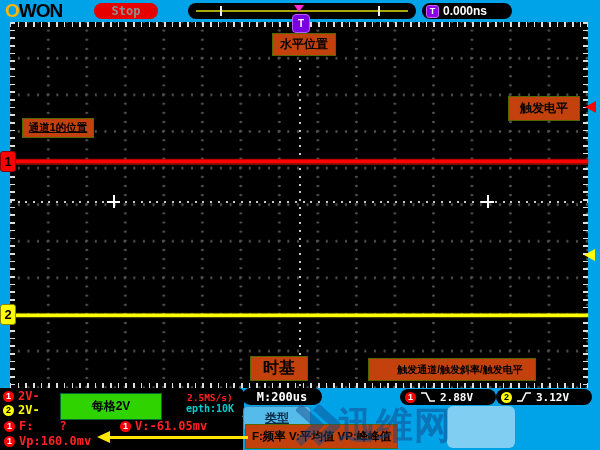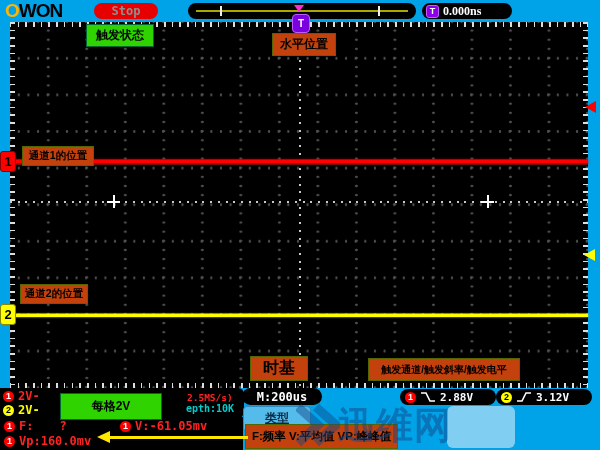--- a/index.html
+++ b/index.html
@@ -13,21 +13,21 @@
              color:#8f8f8f;font-family:"DejaVu Sans Mono",monospace;font-size:12px;font-weight:bold;}
   .hslider{left:188px;top:3px;width:228px;height:16px;}
   .hslider .line{position:absolute;left:8px;right:8px;top:7px;height:2px;background:#A8A800;}
   .hslider .tick{position:absolute;top:3px;width:2px;height:10px;background:#eee;}
   .hslider .t1{left:32px;} .hslider .t2{left:190px;}
   .hslider .pos{position:absolute;left:106px;top:2px;width:0;height:0;
                 border-left:5px solid transparent;border-right:5px solid transparent;border-top:7px solid #FF2BD6;}
   .time-pill{left:422px;top:3px;width:82px;height:16px;padding:0 4px;gap:4px;}
   .t-icon{width:11px;height:11px;background:#8B00E8;border:1px solid #C45CFF;border-radius:3px;
           color:#fff;font-size:9px;font-weight:bold;display:flex;align-items:center;justify-content:center;}
-  .time-txt{color:#fff;font-family:Liberation Serif, serif;font-size:12px;font-weight:bold;}
+  .time-txt{color:#fff;font-family:Liberation Sans, sans-serif;font-size:12px;font-weight:bold;}
   
   .grid{position:absolute;left:10px;top:22px;width:578px;height:366px;background:#000;
         background-image:
           radial-gradient(circle,#525252 1px,transparent 1.5px),
           radial-gradient(circle,#525252 1px,transparent 1.5px);
         background-size:38.53px 9.15px,9.63px 36.6px;
         background-position:19px 4px,4px 18px;}
   .h-axis{position:absolute;left:0;top:179px;width:100%;height:2px;
           background:repeating-linear-gradient(to right,#c8c8c8 0 2px,transparent 2px 7.7px);}
   .v-axis{position:absolute;left:289px;top:0;width:2px;height:100%;
@@ -57,24 +57,24 @@
   .tpos{position:absolute;left:292px;top:14px;width:16px;height:17px;background:#7B00E0;border:1.5px solid #BE5CFF;
         border-radius:4px;color:#fff;font-size:10px;font-weight:bold;display:flex;align-items:center;justify-content:center;z-index:6;}
   
   .lbl{position:absolute;color:#000;border:1px solid #063;display:flex;align-items:center;justify-content:center;
        font-weight:bold;z-index:7;white-space:nowrap;}
   .lbl-g{background:#2FD400;}
   .lbl-yg{background:#c2410c;border-color:#560;}
   .trig-status{left:86px;top:24px;width:66px;height:21px;font-size:12px;}
   .hpos{left:272px;top:33px;width:62px;height:21px;font-size:12px;}
   .tlevel{left:508px;top:96px;width:70px;height:23px;font-size:12px;}
-  .c1pos{left:22px;top:146px;width:70px;height:18px;font-size:10.5px;}
+  .c1pos{left:22px;top:118px;width:70px;height:18px;font-size:10.5px;text-decoration:underline;}
   .c2pos{left:20px;top:284px;width:66px;height:18px;font-size:10.5px;}
   .tbase{left:250px;top:356px;width:56px;height:23px;font-size:16px;}
-  .tinfo{left:368px;top:358px;width:150px;height:21px;font-size:10px;}
+  .tinfo{left:368px;top:358px;width:150px;height:21px;font-size:10px;padding-left:16px;}
   .vdiv{left:60px;top:393px;width:100px;height:25px;font-size:12px;z-index:8;}
   .legend{left:245px;top:424px;height:23px;padding:0 6px;font-size:11.5px;z-index:8;text-align:right;}
   
   .mono{font-family:"DejaVu Sans Mono",monospace;font-weight:bold;}
   .circ{display:inline-flex;width:11px;height:11px;border-radius:50%;align-items:center;justify-content:center;
         font-size:9px;font-weight:bold;font-family:"Liberation Sans",sans-serif;flex:none;}
   .circ.r{background:#f00;color:#fff;}
   .circ.y{background:#ff0;color:#000;}
   .chbox{position:absolute;left:0;top:388px;width:186px;height:30px;background:#000;border-radius:0 8px 8px 0;z-index:5;}
   .chrow{position:absolute;left:3px;display:flex;align-items:center;gap:4px;font-size:12px;}
@@ -136,24 +136,23 @@
     <div class="trace trace1"></div>
     <div class="trace trace2"></div>
   </div>
 
   <div class="chm chm1">1</div>
   <div class="chm chm2">2</div>
   <div class="trig-arrow ta1"></div>
   <div class="trig-arrow ta2"></div>
   <div class="tpos">T</div>
 
-  <div class="lbl lbl-g trig-status">触发状态</div>
   <div class="lbl lbl-yg hpos">水平位置</div>
+  <div class="lbl lbl-yg tlevel">触发电平</div>
   <div class="lbl lbl-yg c1pos">通道1的位置</div>
-  <div class="lbl lbl-yg c2pos">通道2的位置</div>
   <div class="lbl lbl-yg tbase">时基</div>
   <div class="lbl lbl-yg tinfo">触发通道/触发斜率/触发电平</div>
   <div class="lbl lbl-g vdiv">每格2V</div>
   <div class="lbl lbl-yg legend">F:频率  V:平均值  VP:峰峰值</div>
 
   <div class="fragment mono">各</div>
   <div class="chbox">
     <div class="chrow chrow1 mono">
       <span class="circ r">1</span>
       <span>2V-</span>

